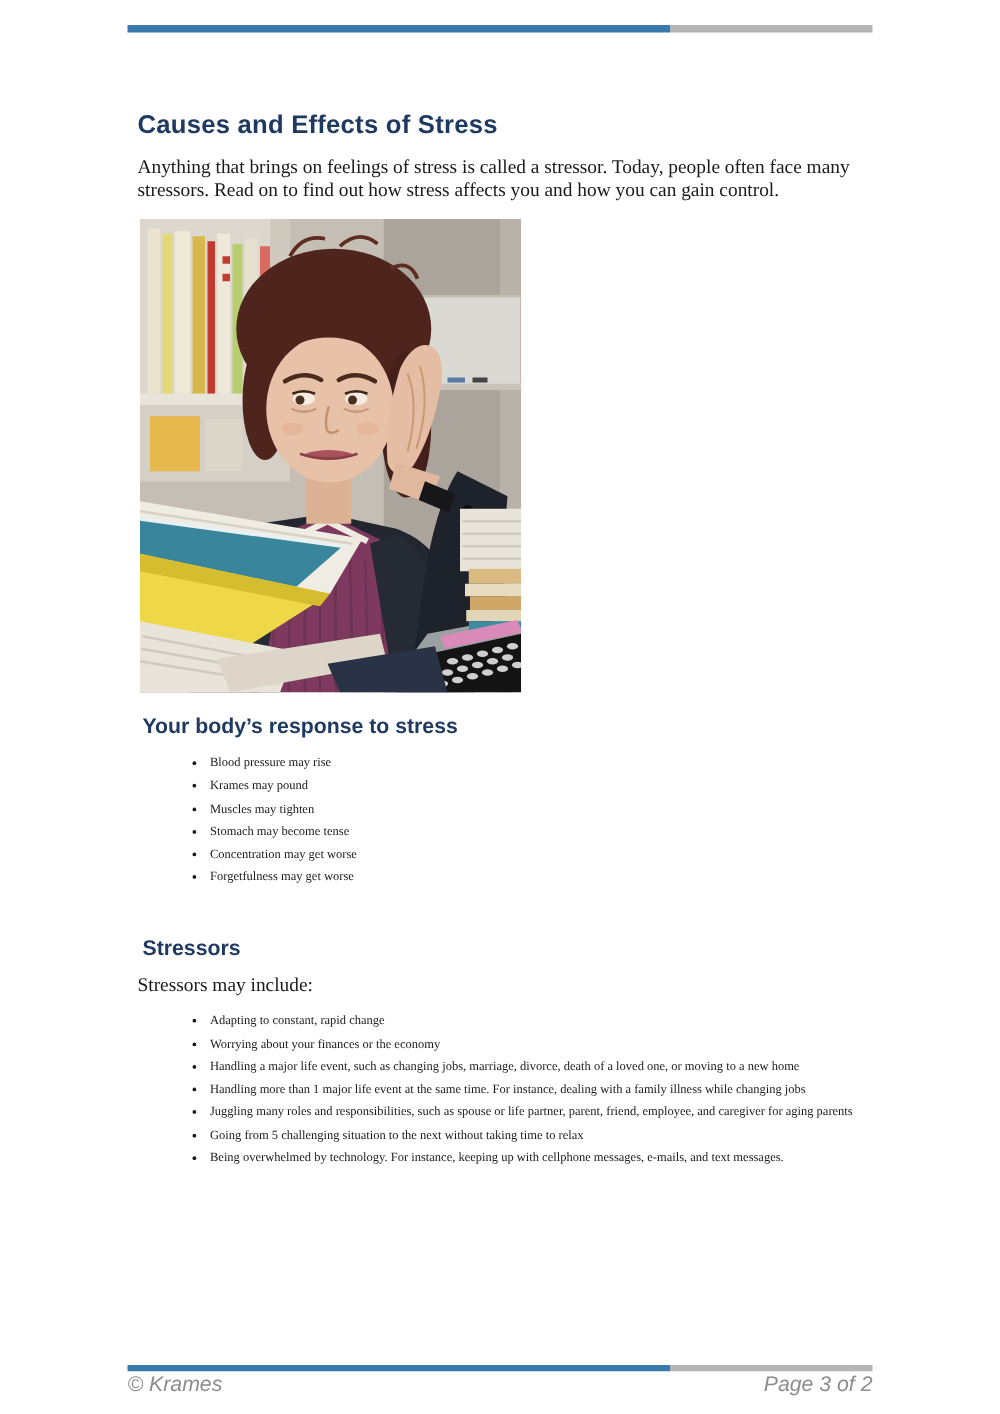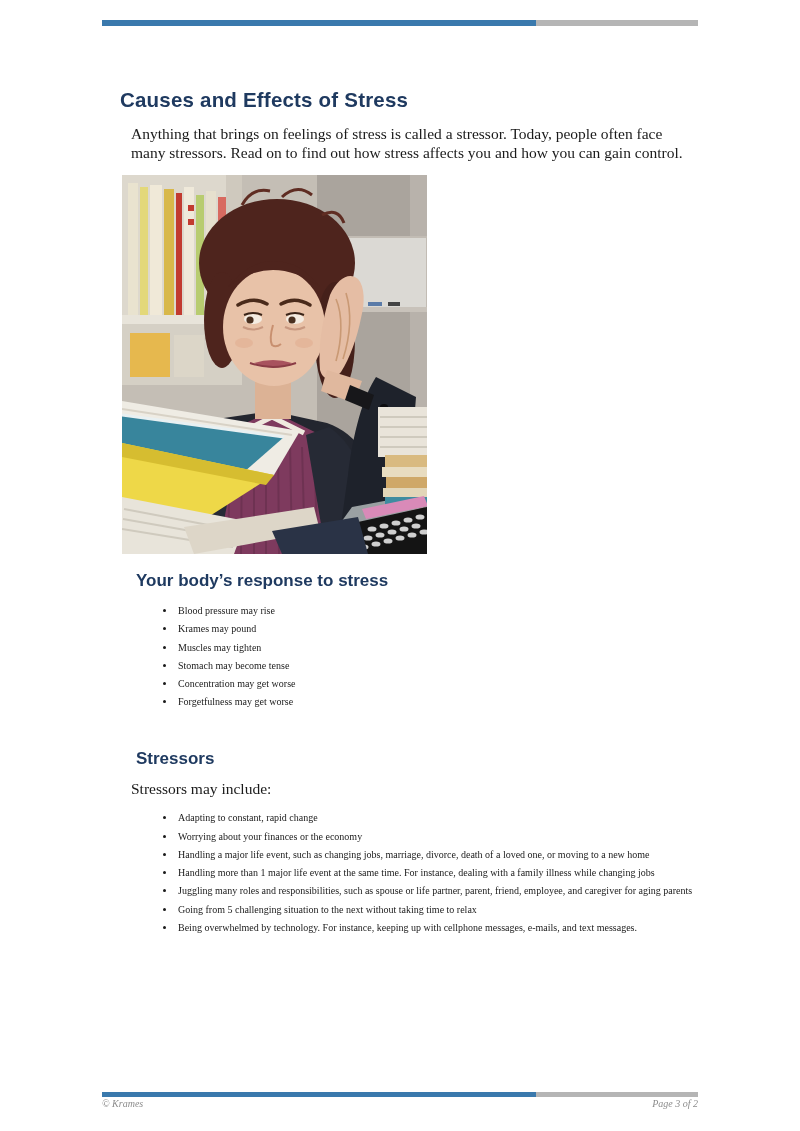--- a/index.html
+++ b/index.html
@@ -14,42 +14,42 @@
     width:800px;height:1131px;position:relative;background:#ffffff;
     font-family:"Liberation Serif", serif;color:var(--ink);
     -webkit-font-smoothing:antialiased;
   }
   .rule-bar{position:absolute;left:102px;width:596px;height:6px;display:flex;}
   .rule-bar .seg-blue{width:72.8%;background:var(--bar-blue);}
   .rule-bar .seg-gray{flex:1;background:var(--bar-gray);}
   #top-bar{top:20px;}
   #footer-bar{top:1092px;height:5px;}
 
-  .content{position:absolute;left:120px;top:88px;width:588px;}
+  .content{position:absolute;left:110px;top:88px;width:588px;}
   h1{
     font-family:"Liberation Sans", sans-serif;font-weight:700;font-size:20.5px;
     color:var(--navy);margin:0 0 13px 0;letter-spacing:.2px;
   }
   h2{
     font-family:"Liberation Sans", sans-serif;font-weight:700;font-size:17px;
-    color:var(--navy);margin:16px 0 0 16px;line-height:22px;
+    color:var(--navy);margin:16px 0 0 4px;line-height:22px;
   }
   h2.spaced{margin-top:36px;}
-  p{font-size:15.5px;line-height:18.5px;margin:11px;}
+  p{font-size:15.5px;line-height:18.5px;margin:0;}
   .after-head{margin-top:10px;}
   ul{margin:10px 0 0 0;padding-left:56px;font-size:10px;line-height:18.3px;}
   li{padding-left:2px;}
   .photo-wrap{display:block;margin:13px 0 0 2px;width:305px;height:379px;overflow:hidden;}
   .photo-wrap svg{display:block;}
 
   .footer-row{
     position:absolute;left:102px;top:1098px;width:596px;display:flex;
     justify-content:space-between;align-items:flex-end;
-    font-family:Liberation Serif, serif;font-style:italic;
-    font-size:10px;color:var(--footer-gray);
+    font-family:Liberation Sans, sans-serif;font-style:italic;
+    font-size:17px;color:var(--footer-gray);
   }
 </style>
 </head>
 <body>
 
 <div class="rule-bar" id="top-bar">
   <div class="seg-blue"></div>
   <div class="seg-gray"></div>
 </div>
 

